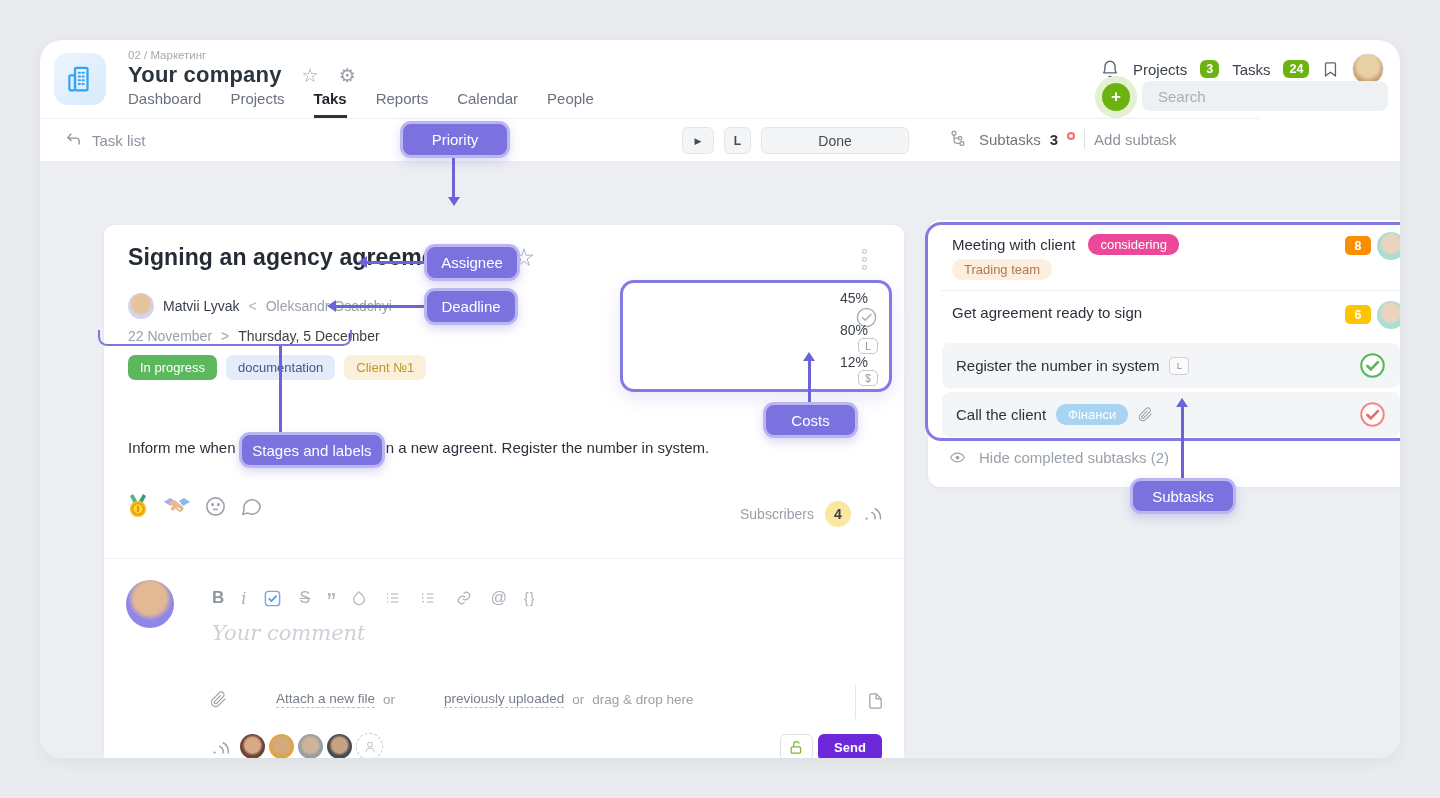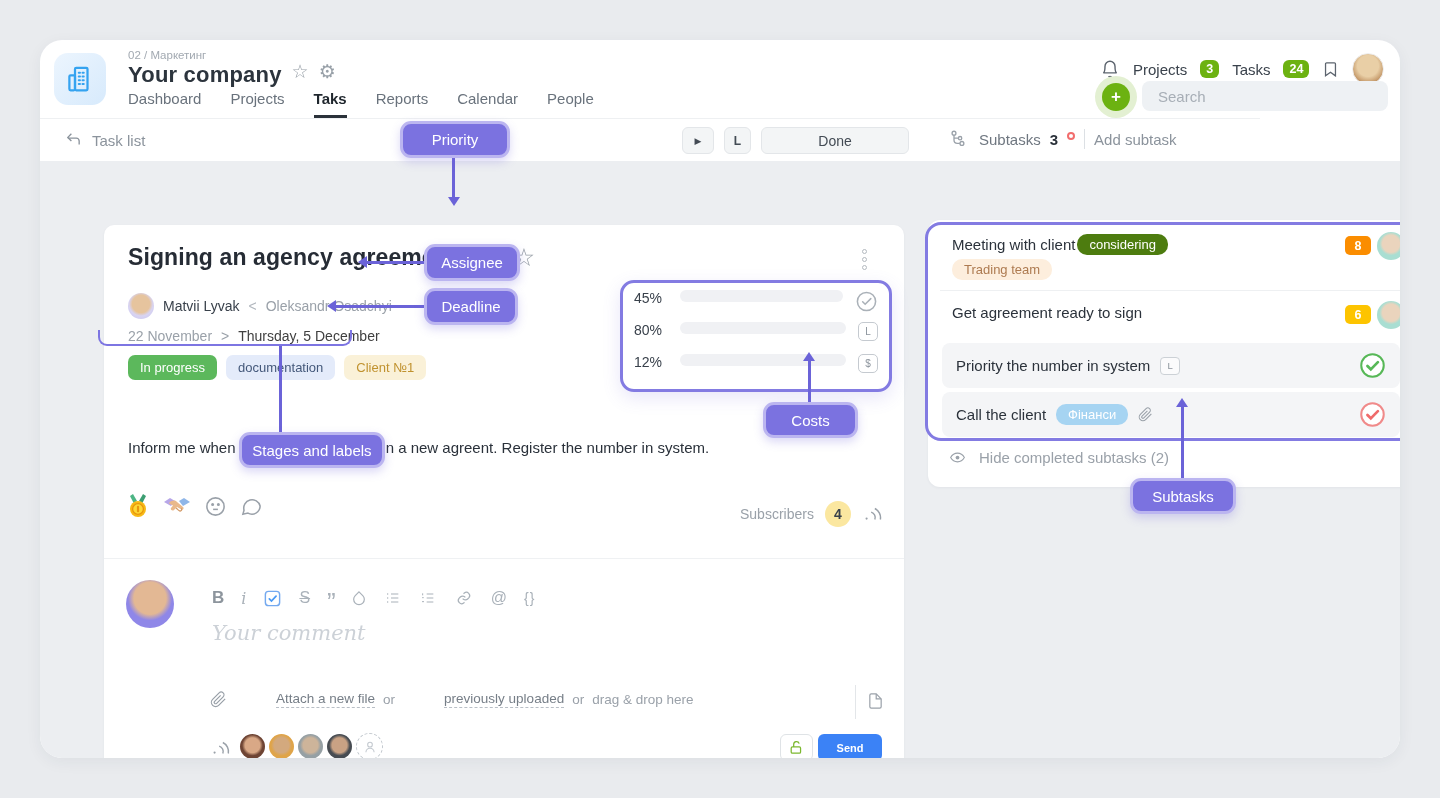--- a/index.html
+++ b/index.html
@@ -9,21 +9,21 @@
 
   
   .window { position:absolute; left:40px; top:40px; width:1360px; height:718px;
             background:#fff; border-radius:22px; box-shadow:0 4px 16px rgba(40,50,70,.06); overflow:hidden; }
   .content-bg { position:absolute; left:0; top:121px; width:1360px; height:597px; background:#eceef1; }
 
   
   .app-icon { position:absolute; left:14px; top:13px; width:52px; height:52px; border-radius:14px;
               background:linear-gradient(135deg,#ecf5fe,#d7eafc); display:flex; align-items:center; justify-content:center; }
   .breadcrumb { position:absolute; left:88px; top:9px; font-size:11.5px; color:#a2a9b1; }
-  .company-row { position:absolute; left:88px; top:22px; display:flex; gap:10px; }
+  .company-row { position:absolute; left:88px; top:22px; display:flex; align-items:center; gap:20px; }
   .company-title { font-size:22px; font-weight:700; color:#2c343d; letter-spacing:.2px; }
   .hdr-glyph { color:#98a0a8; font-size:19px; line-height:1; }
   .nav { position:absolute; left:88px; top:50px; display:flex; gap:29px; height:28px; }
   .nav-item { font-size:15px; color:#69727c; padding-bottom:11px; cursor:pointer; }
   .nav-item.active { color:#1f262d; font-weight:700; border-bottom:3px solid #2b323a; }
   .header-right { position:absolute; left:1060px; top:13px; display:flex; align-items:center; gap:13px; }
   .hr-label { font-size:15px; color:#3a424c; }
   .count-badge { background:#6cb211; color:#fff; font-size:12.5px; font-weight:700; border-radius:6px; padding:2px 6px; }
   .hdr-avatar { width:32px; height:32px; border-radius:50%;
                 background:radial-gradient(circle at 50% 40%, #e9cfa6 0 45%, #c59a6b 70%, #ab8057); border:1px solid #eee; }
@@ -77,21 +77,21 @@
   .desc b { font-weight:700; }
   .reactions { position:absolute; left:22px; top:268px; display:flex; align-items:center; gap:13px; }
   .subscribers { position:absolute; left:636px; top:276px; display:flex; align-items:center; gap:11px; }
   .subs-label { font-size:14px; color:#9aa1a9; }
   .subs-count { width:26px; height:26px; border-radius:50%; background:#fbe7a0; color:#39414b; font-size:14px;
                 font-weight:700; display:flex; align-items:center; justify-content:center; }
 
   
   .costs-panel { position:absolute; left:516px; top:55px; width:272px; height:112px; background:#fff;
                  border:3px solid #837be2; border-radius:14px; box-shadow:0 6px 18px rgba(110,100,220,.16); padding:7px 11px; }
-  .cp-row { display:flex; align-items:flex-start; height:32px; }
+  .cp-row { display:flex; align-items:flex-end; height:32px;flex-direction:column; }
   .cp-label { width:38px; text-align:left; font-size:14px; color:#39414b; }
   .cp-track { flex:1; height:12px; background:#f0f1f4; border-radius:6px; margin:0 12px 0 8px; overflow:hidden; }
   .cp-fill { height:12px; border-radius:6px; }
   .sq-icon { width:20px; height:19px; border:1.5px solid #c5cad0; border-radius:5px; color:#8b939c; font-size:10px;
              display:flex; align-items:center; justify-content:center; background:#fff; }
 
   
   .card-divider { position:absolute; left:0; top:333px; width:800px; height:1px; background:#eff1f3; }
   .c-avatar { position:absolute; left:22px; top:355px; width:48px; height:48px; border-radius:50%;
               background:radial-gradient(circle at 50% 38%, #e3b894 0 42%, #8f87e8 58%); }
@@ -113,30 +113,30 @@
   .b-avatars { position:absolute; left:136px; top:508px; display:flex; align-items:center; gap:4px; }
   .b-av { width:25px; height:25px; border-radius:50%; }
   .b-av1 { background:radial-gradient(circle at 50% 45%, #d9a886 0 40%, #6e4434 56%); }
   .b-av2 { background:radial-gradient(circle at 50% 45%, #d3a97e 0 40%, #dfa449 56%); }
   .b-av3 { background:radial-gradient(circle at 50% 45%, #cdb49a 0 40%, #96a0a4 56%); }
   .b-av4 { background:radial-gradient(circle at 50% 45%, #c9a284 0 40%, #474c52 56%); }
   .add-person { width:27px; height:27px; border:1.6px dashed #c3c9cf; border-radius:50%;
                 display:flex; align-items:center; justify-content:center; }
   .lock-btn { position:absolute; left:676px; top:509px; width:33px; height:27px; background:#fff;
               border:1px solid #dfe3e6; border-radius:6px; display:flex; align-items:center; justify-content:center; cursor:pointer; }
-  .send-btn { position:absolute; left:714px; top:509px; width:64px; height:27px; background:#3b82f6; border:none;
-              border-radius:6px; color:#fff; font-size:11px; font-weight:700; cursor:pointer;
+  .send-btn { position:absolute; left:714px; top:509px; width:64px; height:27px; background:#6d28d9; border:none;
+              border-radius:6px; color:#fff; font-size:13px; font-weight:700; cursor:pointer;
               font-family:"Liberation Sans", sans-serif; }
 
   
   .rpanel { position:absolute; left:888px; top:180px; width:490px; height:267px; background:#fff; border-radius:12px;
             box-shadow:0 1px 3px rgba(40,50,70,.05); }
   .purple-box { position:absolute; left:-3px; top:2px; width:496px; height:219px; border:3px solid #837be2;
                 border-radius:16px; pointer-events:none; }
-  .st-row1 { position:absolute; left:24px; top:14px; display:flex; align-items:center; gap:2px; }
+  .st-row1 { position:absolute; left:24px; top:14px; display:flex; align-items:center; gap:13px; }
   .st-title { font-size:15px; color:#2b323b; }
   .pill-sm { font-size:13px; padding:3px 12px; border-radius:10px; }
   .st-row1b { position:absolute; left:24px; top:40px; }
   .st-badge { position:absolute; width:26px; height:19px; border-radius:5px; color:#fff; font-size:12.5px; font-weight:700;
               display:flex; align-items:center; justify-content:center; }
   .st-av { position:absolute; width:28px; height:28px; border-radius:50%;
            background:radial-gradient(circle at 50% 42%, #ead4bd 0 40%, #a9ded2 54%); }
   .r-div { position:absolute; left:12px; top:70px; width:466px; height:1px; background:#eef0f2; }
   .sub-gray { position:absolute; left:14px; width:458px; height:45px; background:#f4f5f7; border-radius:8px;
               display:flex; align-items:center; padding:0 14px; gap:10px; }
@@ -427,38 +427,38 @@
         </svg>
       </div>
       <button class="send-btn">Send</button>
     </div>
 
     <div class="rpanel">
       <div class="purple-box"></div>
 
       <div class="st-row1">
         <span class="st-title">Meeting with client</span>
-        <span class="pill-sm" style="background: #4d7c0f; color: rgb(255, 255, 255);">considering</span>
+        <span class="pill-sm" style="background: #ec4899; color: rgb(255, 255, 255);">considering</span>
       </div>
       <div class="st-row1b">
         <span class="pill-sm" style="background: rgb(253, 238, 221); color: rgb(173, 122, 80);">Trading team</span>
       </div>
       <span class="st-badge" style="left: 417px; top: 16px; background: rgb(251, 141, 0);">8</span>
       <span class="st-av" style="left:449px; top:12px;"></span>
 
       <div class="r-div"></div>
 
       <div class="st-row1" style="top:84px;">
         <span class="st-title">Get agreement ready to sign</span>
       </div>
       <span class="st-badge" style="left: 417px; top: 85px; background: rgb(253, 196, 0);">6</span>
       <span class="st-av" style="left:449px; top:81px;"></span>
 
       <div class="sub-gray" style="top:123px;">
-        <span class="st-title">Priority the number in system</span>
+        <span class="st-title">Register the number in system</span>
         <span class="l-chip">L</span>
         <span class="check">
           <svg width="27" height="27" viewBox="0 0 24 24" fill="#fff" stroke="#57b857" stroke-width="1.8">
             <circle cx="12" cy="12" r="10"></circle>
               <path d="M7.5 12.4l3 3L16.8 9" fill="none" stroke-width="2.4" stroke-linecap="round"></path>
           </svg>
         </span>
       </div>
       <div class="sub-gray" style="top:172px;">
         <span class="st-title">Call the client</span>

